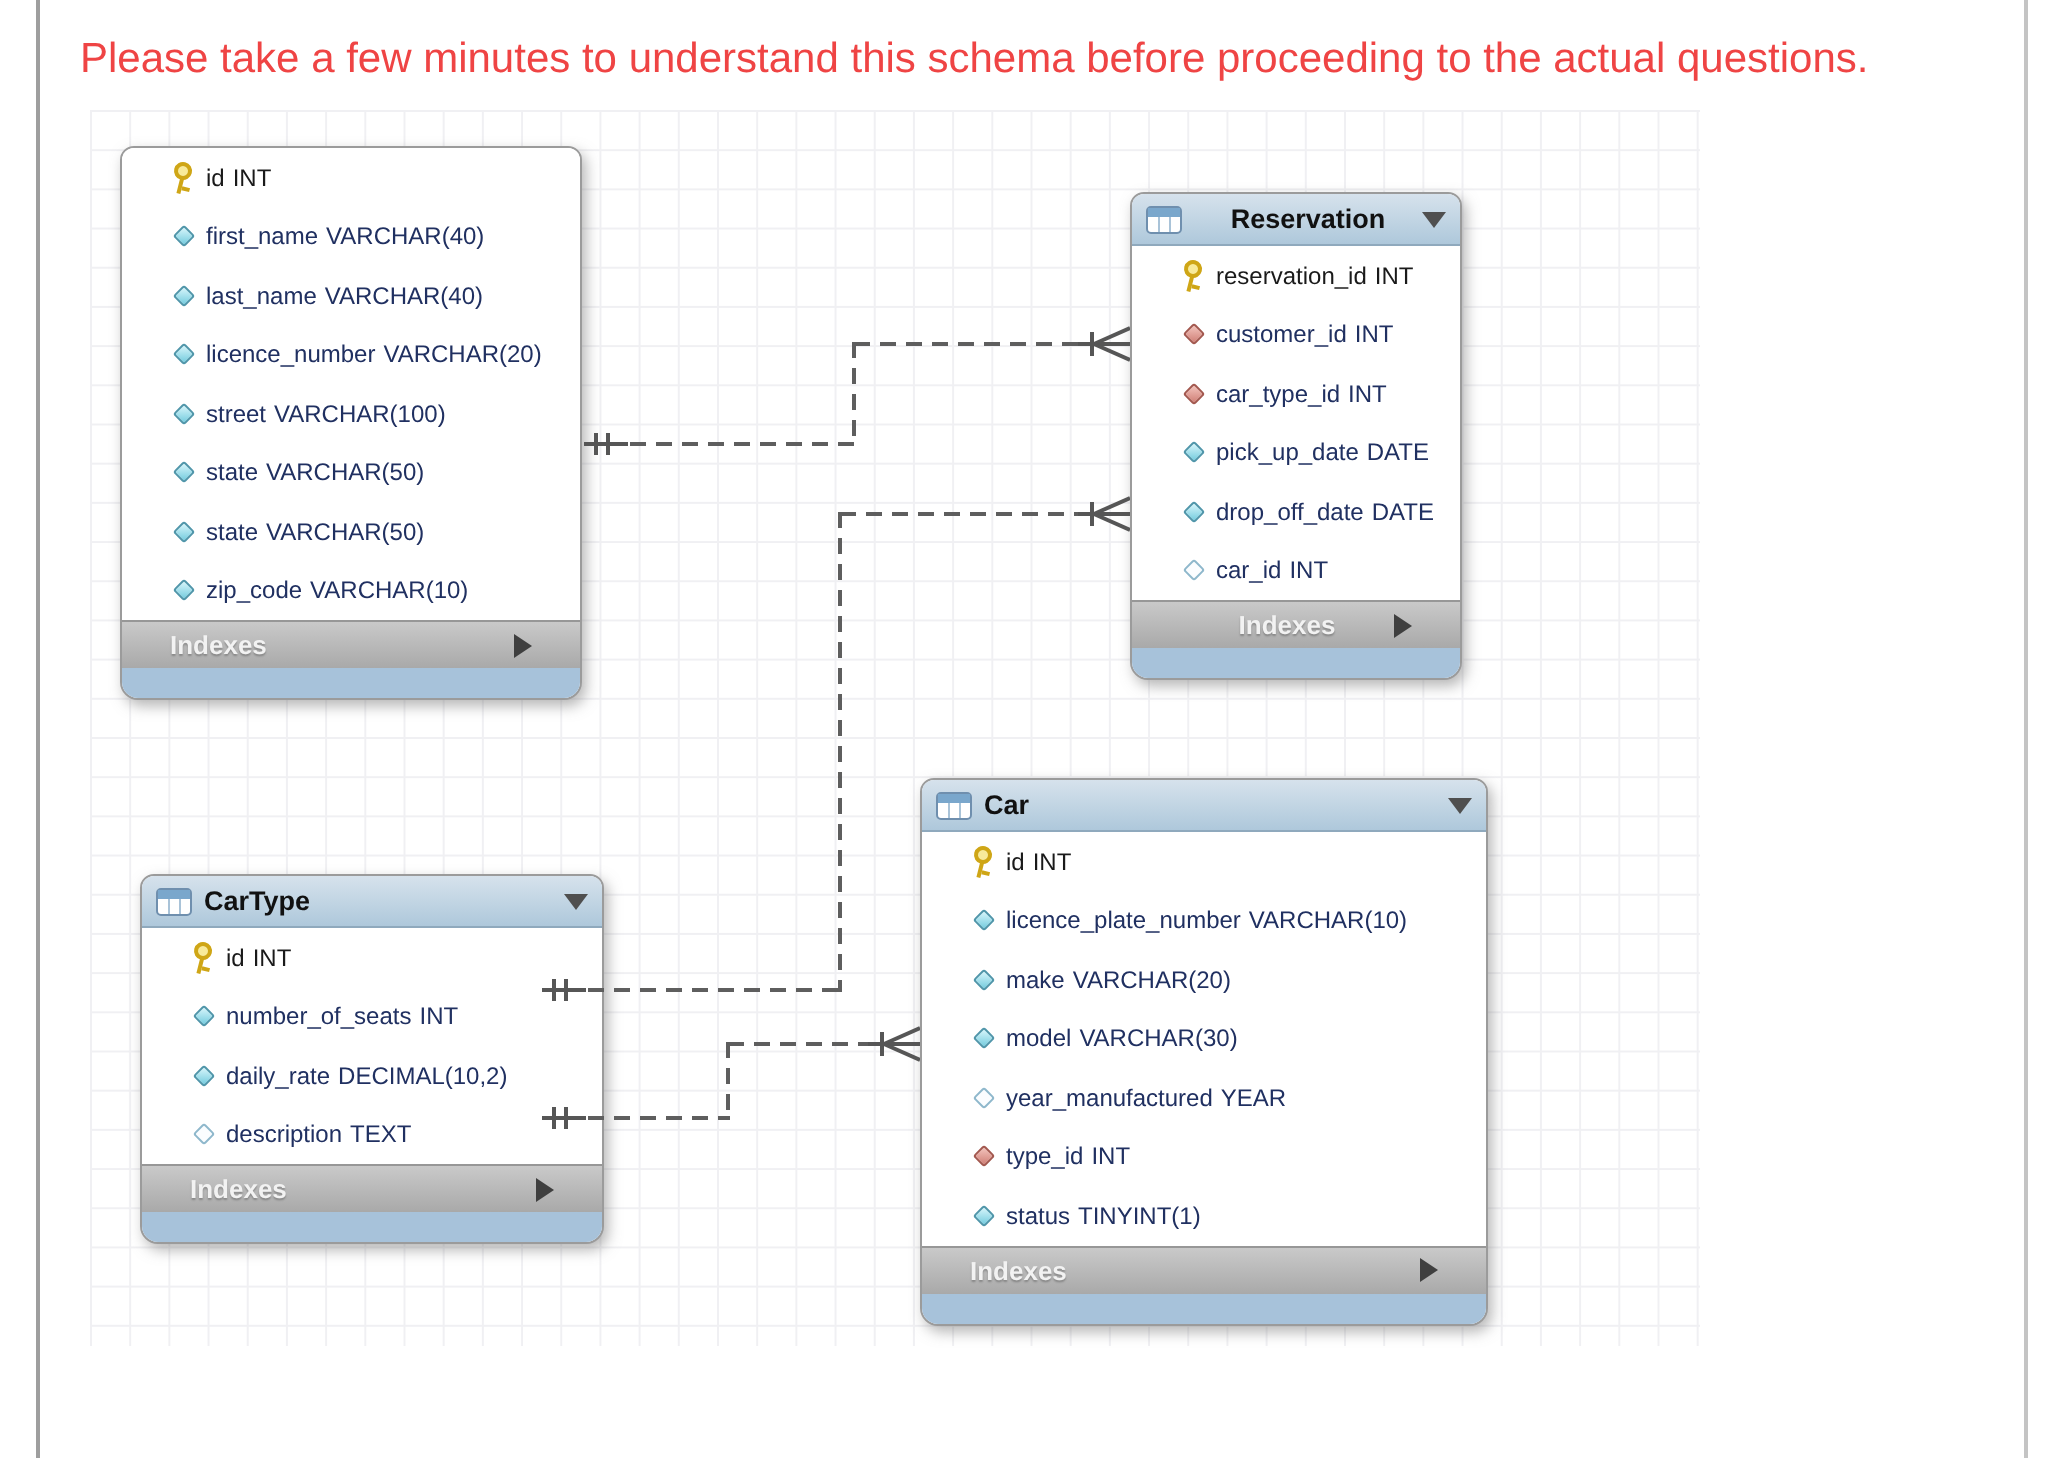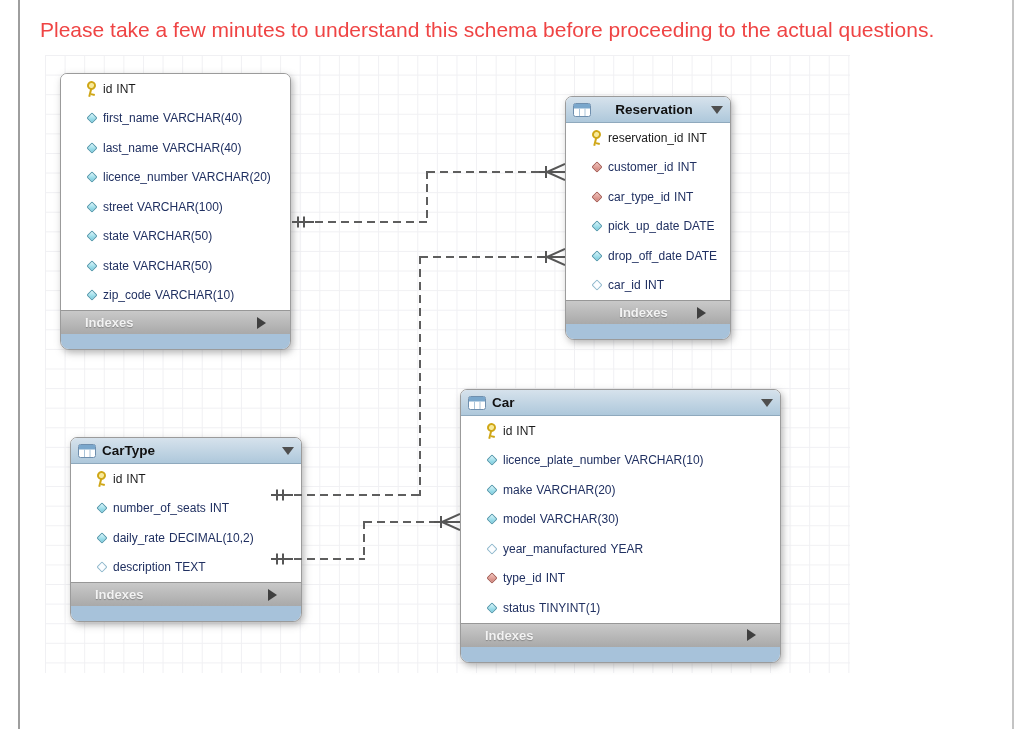--- a/index.html
+++ b/index.html
@@ -231,21 +231,21 @@
           <span class="col-type">TEXT</span>
         </div>
     </div>
     <div class="idx-bar">
       <span class="idx-label">Indexes</span>
       <span class="idx-arrow"></span>
     </div>
     <div class="tbl-footer"></div>
   </div>
 
-  <div class="tbl" style="left:460px; top:389px; width:321px;">
+  <div class="tbl" style="left:460px; top:389px; width:284px;">
     <div class="tbl-header">
       <svg width="18" height="14">
           <rect x="0.5" y="0.5" width="17" height="13" rx="2" fill="#ffffff" stroke="#6f8fae"></rect>
           <rect x="1" y="1" width="16" height="4.5" fill="#7aa7cc"></rect>
           <line x1="6.5" y1="5.5" x2="6.5" y2="13" stroke="#a9c3d8"></line>
           <line x1="12" y1="5.5" x2="12" y2="13" stroke="#a9c3d8"></line>
         </svg>
       <span class="tbl-title">Car</span>
       <span class="collapse-tri"></span>
     </div>

